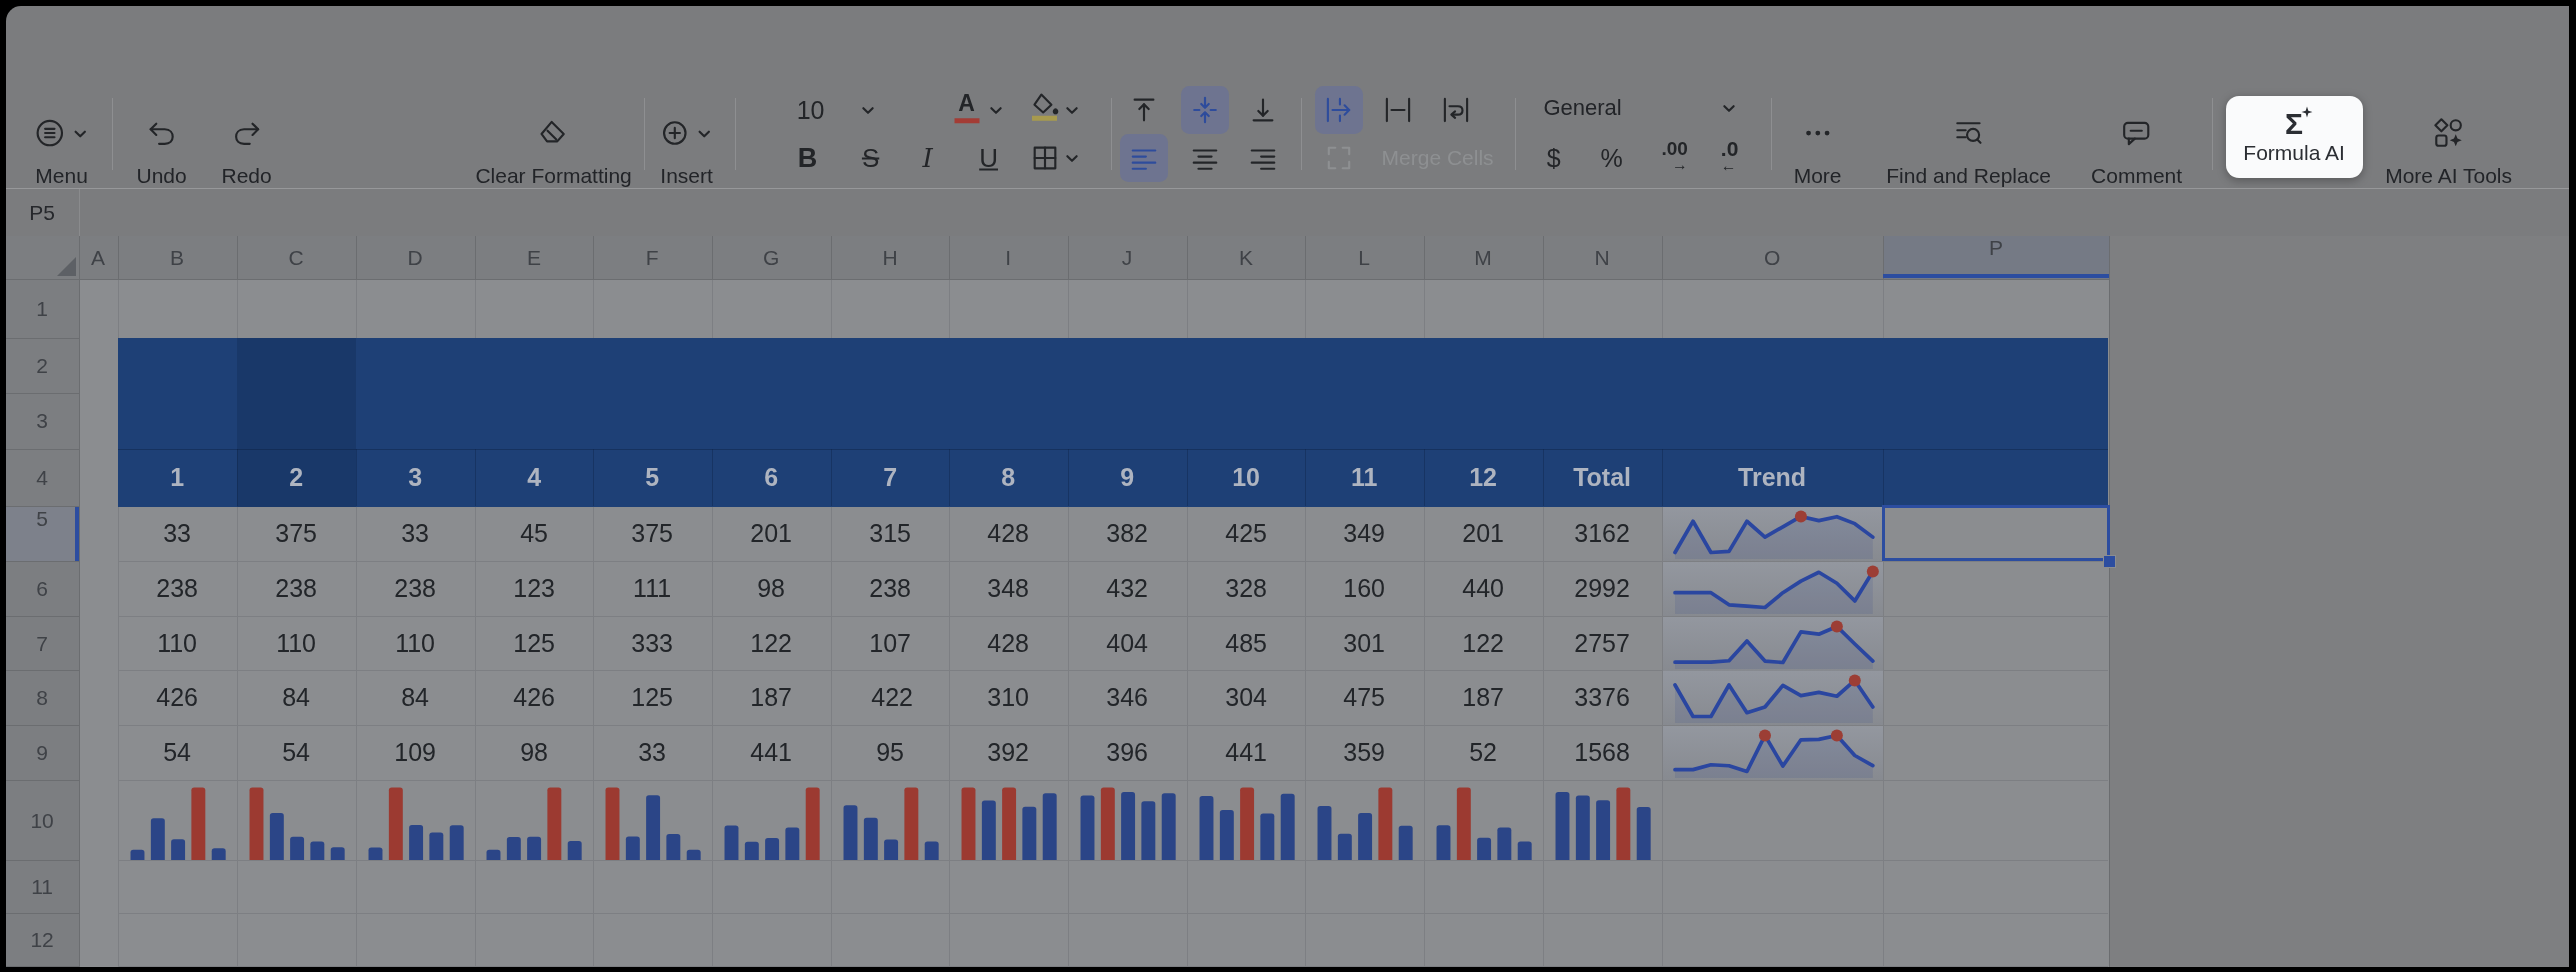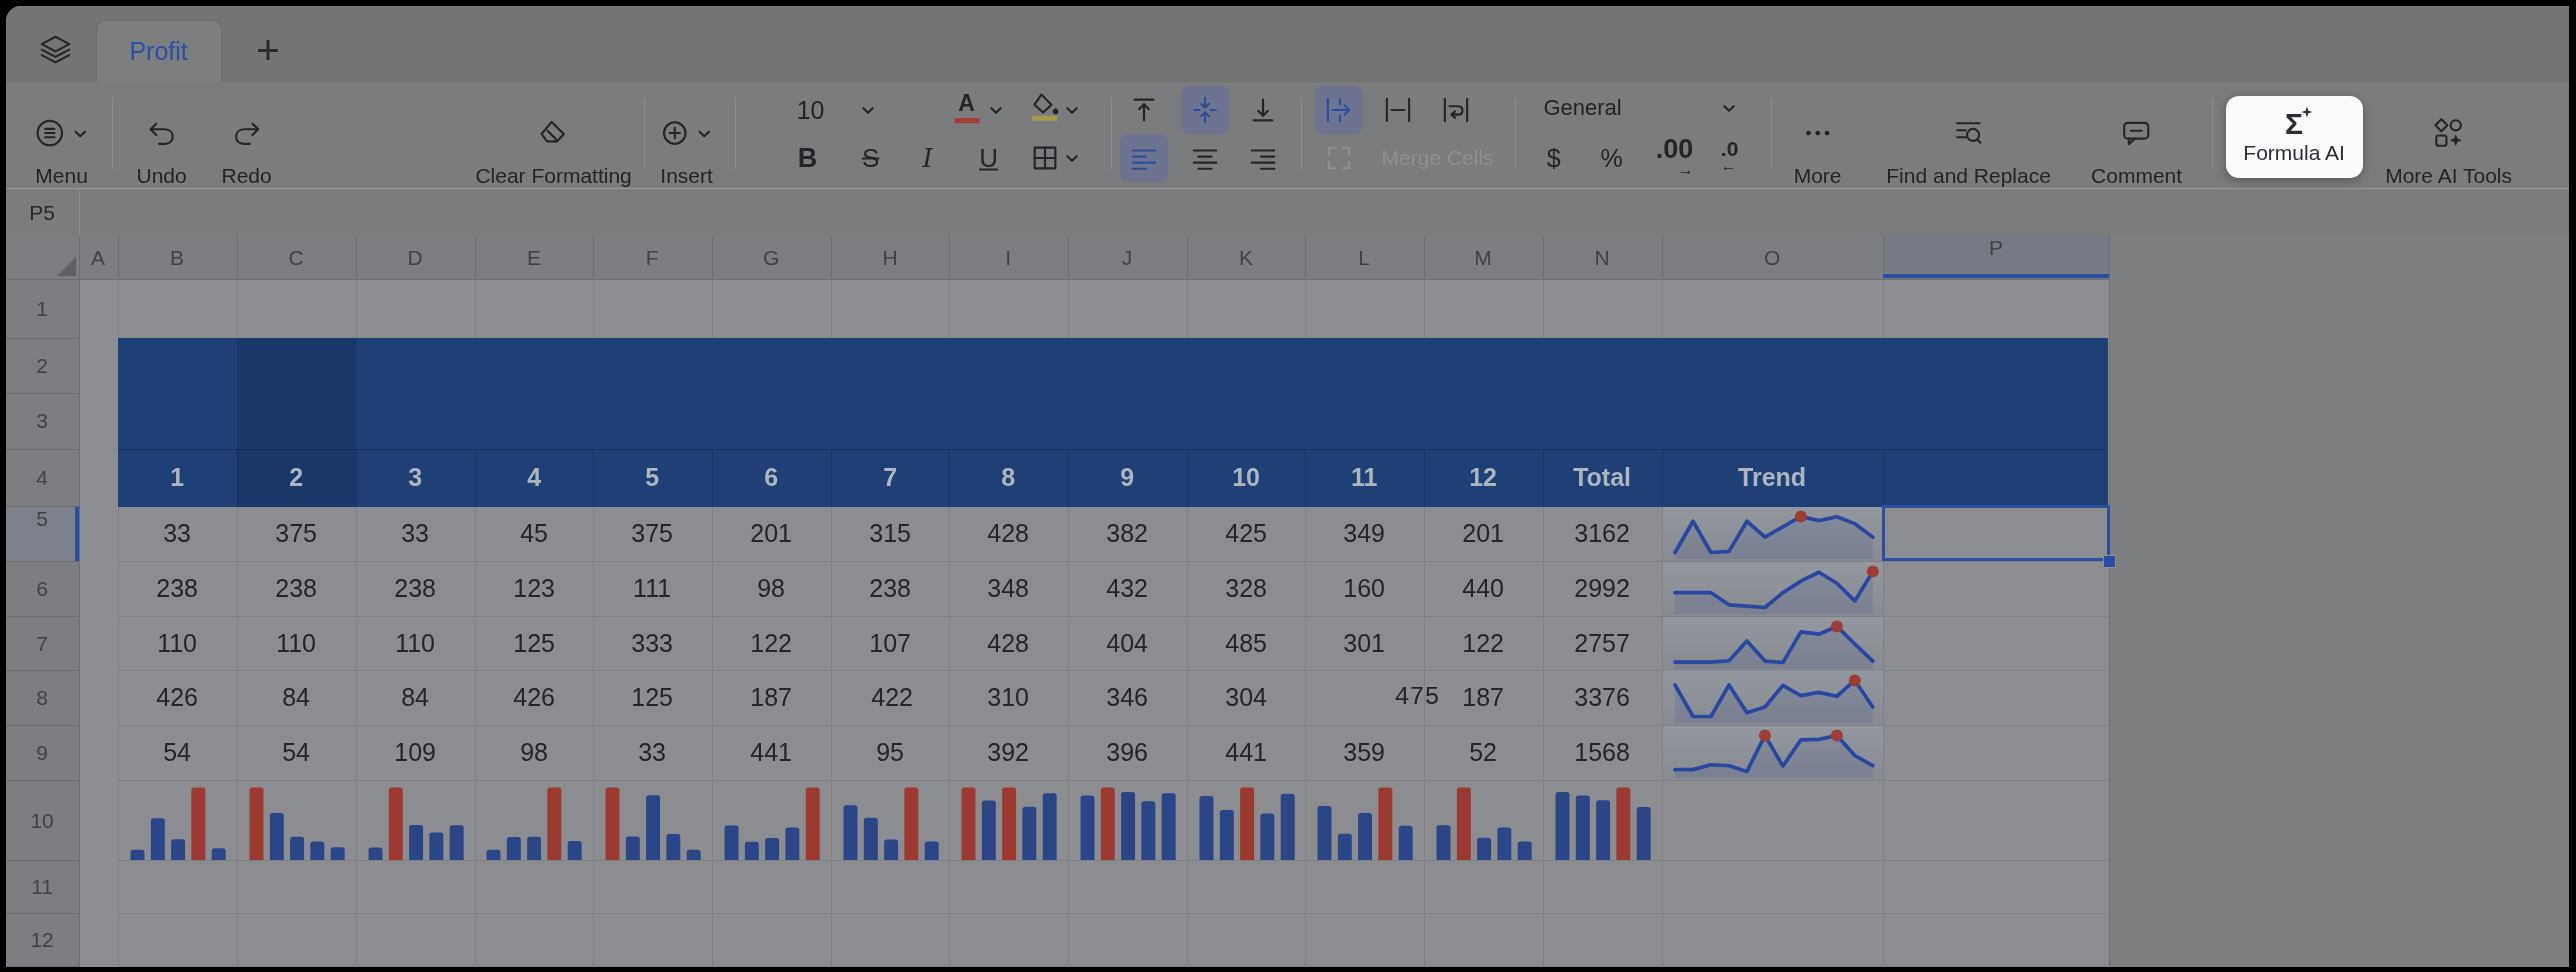--- a/index.html
+++ b/index.html
@@ -52,34 +52,20 @@
               font-size:21px;color:#3f4247;}
   .rownum{position:absolute;left:0;width:73px;text-align:center;font-size:21px;color:#3f4247;}
   .cellval{position:absolute;text-align:center;font-size:25px;color:#222529;}
   .bluehdr{position:absolute;text-align:center;font-size:25px;font-weight:700;color:#aeb4c0;}
 </style>
 </head>
 <body>
 <div id="stage">
 <div id="app">
 
-  <div id="tabstrip">
-    <div class="strip-line"></div>
-    <div id="layers-btn">
-      <svg class="ic" width="33" height="33" viewBox="0 0 36 36">
-        <path d="M18 3 L33 11 L18 19 L3 11 Z"></path>
-        <path d="M3 17 L18 25 L33 17"></path>
-        <path d="M3 23 L18 31 L33 23"></path>
-      </svg>
-    </div>
-    <div id="sheet-tab">
-      <span class="tab-label">Profit</span>
-    </div>
-    <div id="add-tab">+</div>
-  </div>
 
   <div id="toolbar">
     <div class="ti" style="left:56px">
       <div class="ico">
             <svg class="ic" width="30" height="31" viewBox="0 0 32 33">
               <circle cx="15" cy="16" r="13"></circle>
               <path d="M10 11.5 H20 M10 16 H20 M10 20.5 H20"></path>
             </svg>
         <svg class="ic" width="15" height="13" viewBox="0 0 16 14">
               <path d="M3 5 L8 10 L13 5"></path>
@@ -275,21 +261,21 @@
             <path d="M3 5 L8 10 L13 5"></path>
           </svg>
         </div>
     <div class="mi" style="left:1548px;top:76px">
           <span class="glyph">$</span>
         </div>
     <div class="mi" style="left:1606px;top:76px">
           <span class="glyph">%</span>
         </div>
     <div class="mi" style="left:1669px;top:72px;flex-direction:column;gap:0">
-      <span class="glyph" style="font-size:27px;font-weight:600">.00</span>
+      <span class="glyph" style="font-size:19px;font-weight:600">.00</span>
       <span style="font-size:15.7px;color:#232528;line-height:9.3px;align-self:flex-end">→</span>
     </div>
     <div class="mi" style="left:1724px;top:72px;flex-direction:column;gap:0">
       <span class="glyph" style="font-size:21px;font-weight:600">.0</span>
       <span style="font-size:15.7px;color:#232528;line-height:9.3px;align-self:flex-start">←</span>
     </div>
 
     <div class="tdiv" style="left:1765px"></div>
 
     <div class="ti" style="left:1812px">
@@ -533,21 +519,21 @@
         <div class="cellval" style="position: absolute; left: 112px; top: 434px; width: 119px; height: 55px; line-height: 55px;">426</div>
         <div class="cellval" style="position: absolute; left: 231px; top: 434px; width: 119px; height: 55px; line-height: 55px;">84</div>
         <div class="cellval" style="position: absolute; left: 350px; top: 434px; width: 119px; height: 55px; line-height: 55px;">84</div>
         <div class="cellval" style="position: absolute; left: 469px; top: 434px; width: 119px; height: 55px; line-height: 55px;">426</div>
         <div class="cellval" style="position: absolute; left: 587px; top: 434px; width: 119px; height: 55px; line-height: 55px;">125</div>
         <div class="cellval" style="position: absolute; left: 706px; top: 434px; width: 119px; height: 55px; line-height: 55px;">187</div>
         <div class="cellval" style="position: absolute; left: 825px; top: 434px; width: 123px; height: 55px; line-height: 55px;">422</div>
         <div class="cellval" style="position: absolute; left: 943px; top: 434px; width: 119px; height: 55px; line-height: 55px;">310</div>
         <div class="cellval" style="position: absolute; left: 1062px; top: 434px; width: 119px; height: 55px; line-height: 55px;">346</div>
         <div class="cellval" style="position: absolute; left: 1181px; top: 434px; width: 119px; height: 55px; line-height: 55px;">304</div>
-        <div class="cellval" style="position: absolute; left: 1352px; top: 434px; width: 119px; height: 55px; line-height: 55px; font-family: Liberation Mono, monospace;">475</div>
+        <div class="cellval" style="position: absolute; left: 1299px; top: 434px; width: 119px; height: 55px; line-height: 55px;">475</div>
         <div class="cellval" style="position: absolute; left: 1418px; top: 434px; width: 119px; height: 55px; line-height: 55px;">187</div>
         <div class="cellval" style="position: absolute; left: 1537px; top: 434px; width: 119px; height: 55px; line-height: 55px;">3376</div>
         <div style="position: absolute; left: 1657px; top: 435px; width: 220px; height: 54px; background: linear-gradient(rgb(147, 151, 159), rgb(135, 138, 144));"><svg width="220" height="54" viewBox="0 0 238 58">
             <polygon points="13.0,14.9 32.5,49.0 51.9,49.0 71.4,14.9 90.8,44.9 110.3,38.7 129.7,15.3 149.2,26.5 168.6,22.9 188.1,27.1 207.5,10.0 227.0,38.7 227,56 13,56" fill="rgba(40,65,140,0.13)"></polygon>
             <polyline points="13.0,14.9 32.5,49.0 51.9,49.0 71.4,14.9 90.8,44.9 110.3,38.7 129.7,15.3 149.2,26.5 168.6,22.9 188.1,27.1 207.5,10.0 227.0,38.7" fill="none" stroke="#2a46a0" stroke-width="4" stroke-linejoin="round" stroke-linecap="round"></polyline>
             <circle cx="207.5" cy="10.0" r="6.5" fill="#9c3e35"></circle>
           </svg></div>
         <div class="cellval" style="position: absolute; left: 112px; top: 489px; width: 119px; height: 55px; line-height: 55px;">54</div>
         <div class="cellval" style="position: absolute; left: 231px; top: 489px; width: 119px; height: 55px; line-height: 55px;">54</div>
         <div class="cellval" style="position: absolute; left: 350px; top: 489px; width: 119px; height: 55px; line-height: 55px;">109</div>

